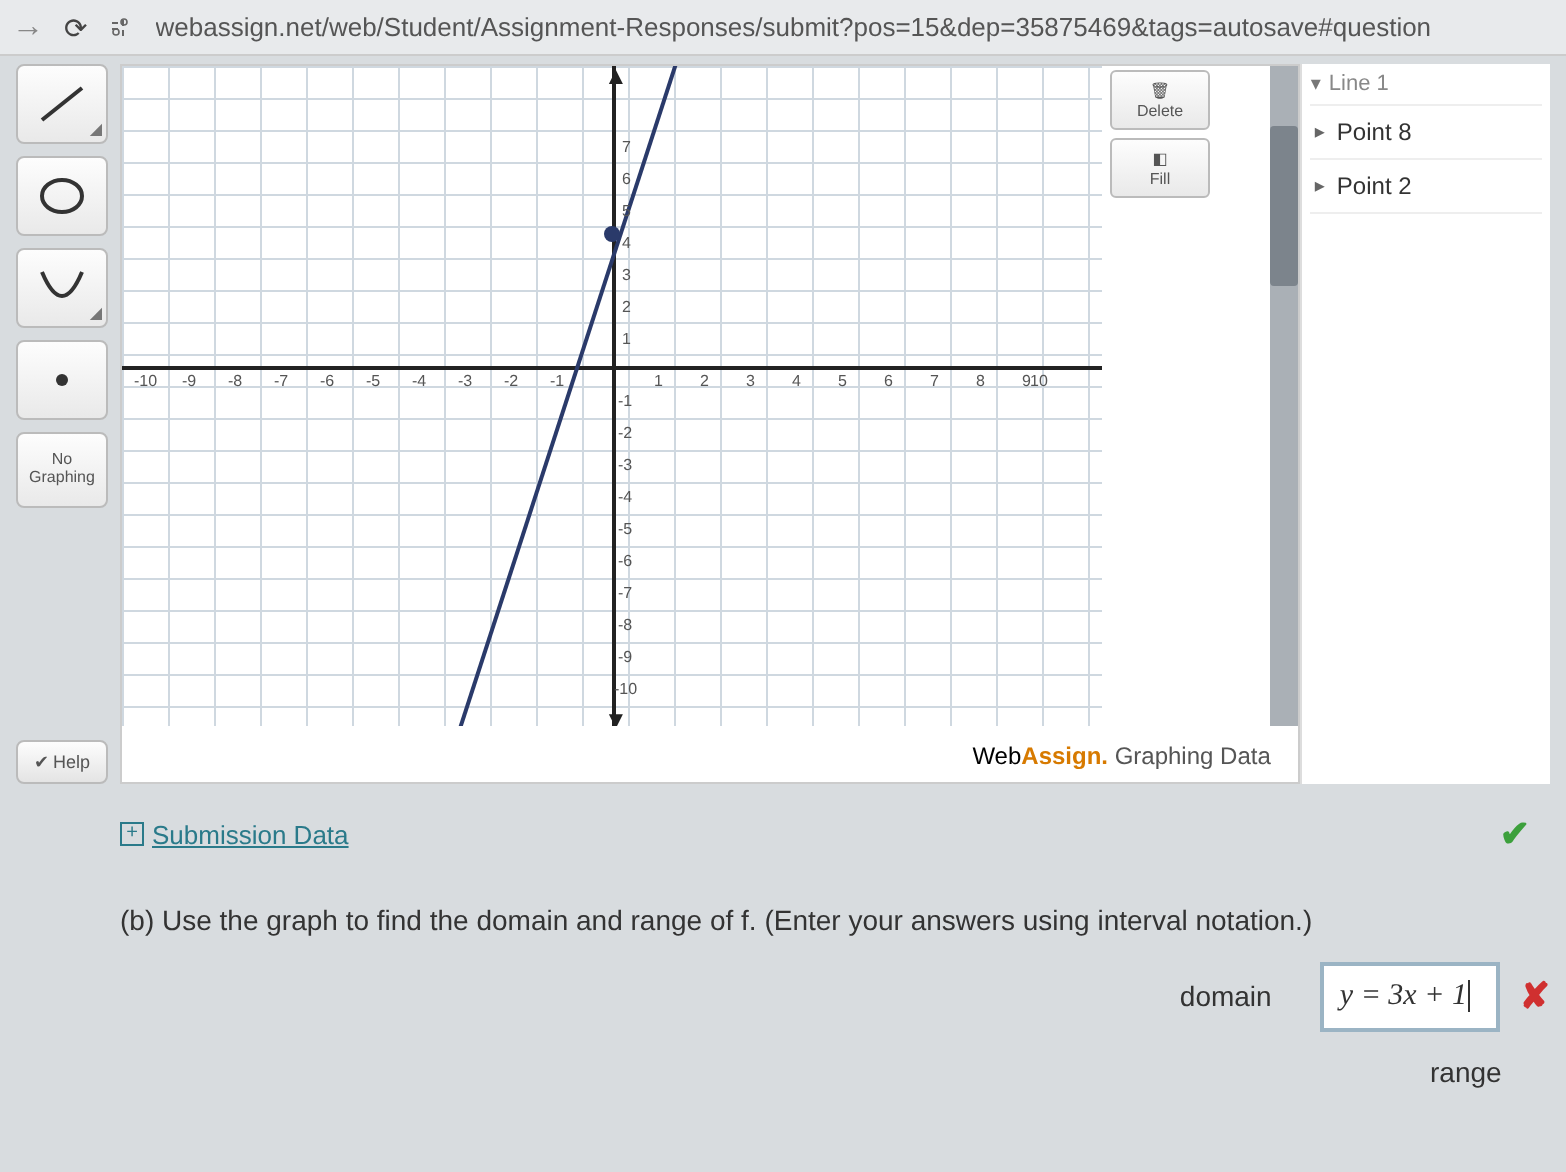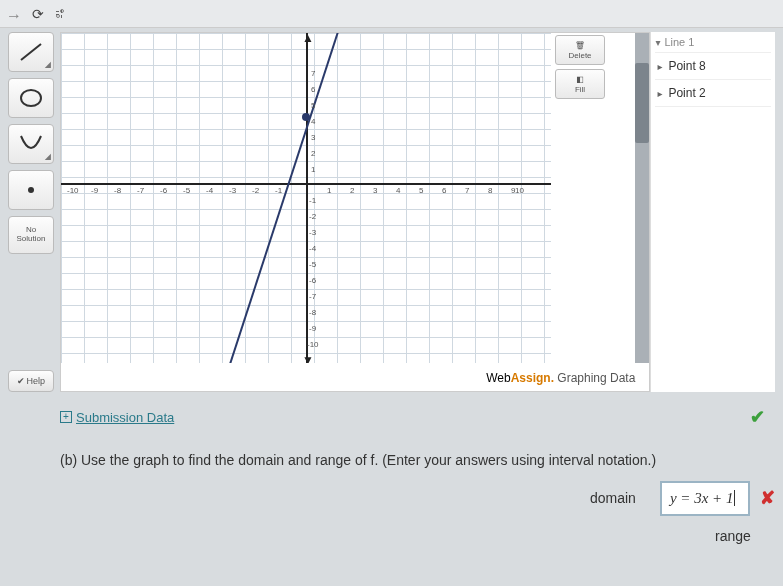--- a/index.html
+++ b/index.html
@@ -199,20 +199,21 @@
   <span class="site-icon">
     <svg width="12" height="12" viewBox="0 0 12 12">
         <rect x="1" y="3" width="3" height="1" fill="#666"></rect>
         <rect x="1" y="6" width="3" height="1" fill="#666"></rect>
         <rect x="6" y="2" width="1" height="3" fill="#666"></rect>
         <rect x="6" y="7" width="1" height="3" fill="#666"></rect>
         <circle cx="7" cy="3" r="1.5" fill="none" stroke="#666" stroke-width="0.8"></circle>
         <circle cx="3" cy="8" r="1.5" fill="none" stroke="#666" stroke-width="0.8"></circle>
       </svg>
   </span>
+  <span class="url">webassign.net/web/Student/Assignment-Responses/submit?pos=15&amp;dep=35875469&amp;tags=autosave#question</span>
 </div>
 
 <div class="content">
   <div class="toolbox">
     <div class="tool-btn tool-line">
       <svg width="28" height="24">
           <line x1="4" y1="20" x2="24" y2="4" stroke="#333" stroke-width="2"></line>
         </svg>
       <span class="corner">◢</span>
     </div>
@@ -227,21 +228,21 @@
         </svg>
       <span class="corner">◢</span>
     </div>
     <div class="tool-btn tool-point">
       <svg width="28" height="24">
           <circle cx="14" cy="12" r="3" fill="#333"></circle>
         </svg>
     </div>
     <div class="no-solution">
       <span>No</span>
-      <span>Solution</span>
+      <span>Graphing</span>
     </div>
     <div class="help-btn">
       <span>✔</span>
       <span>Help</span>
     </div>
   </div>
 
   <div style="display:flex;">
     <div class="graph-wrap">
       <div class="graph-row">

